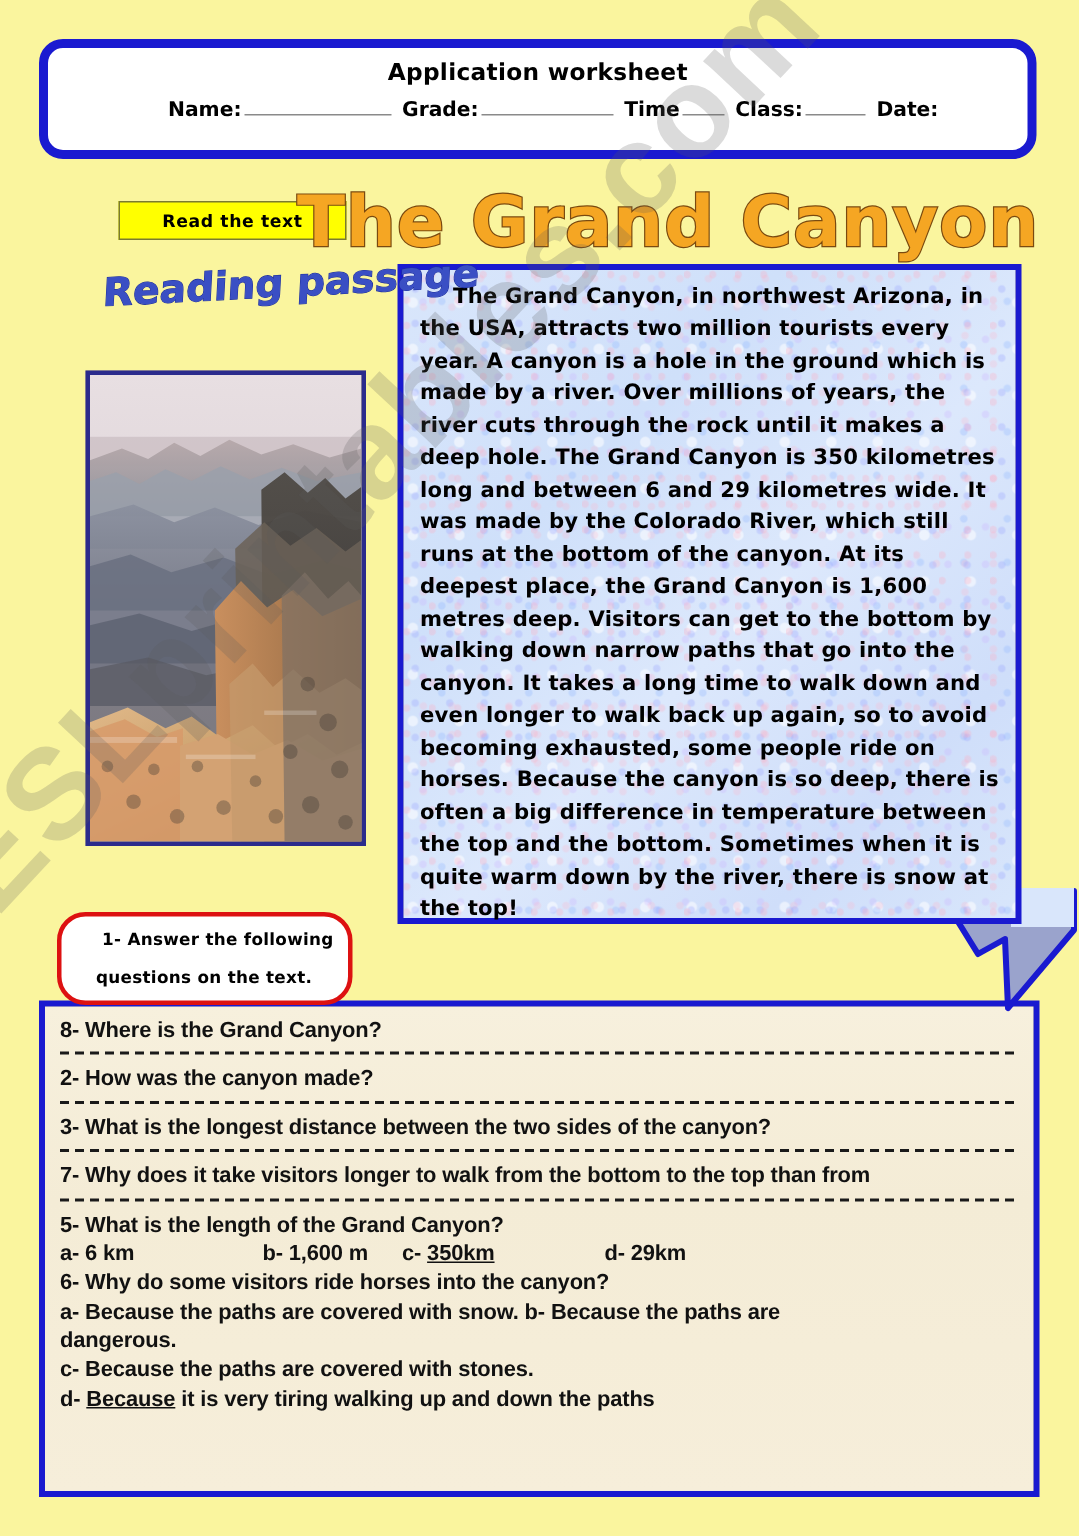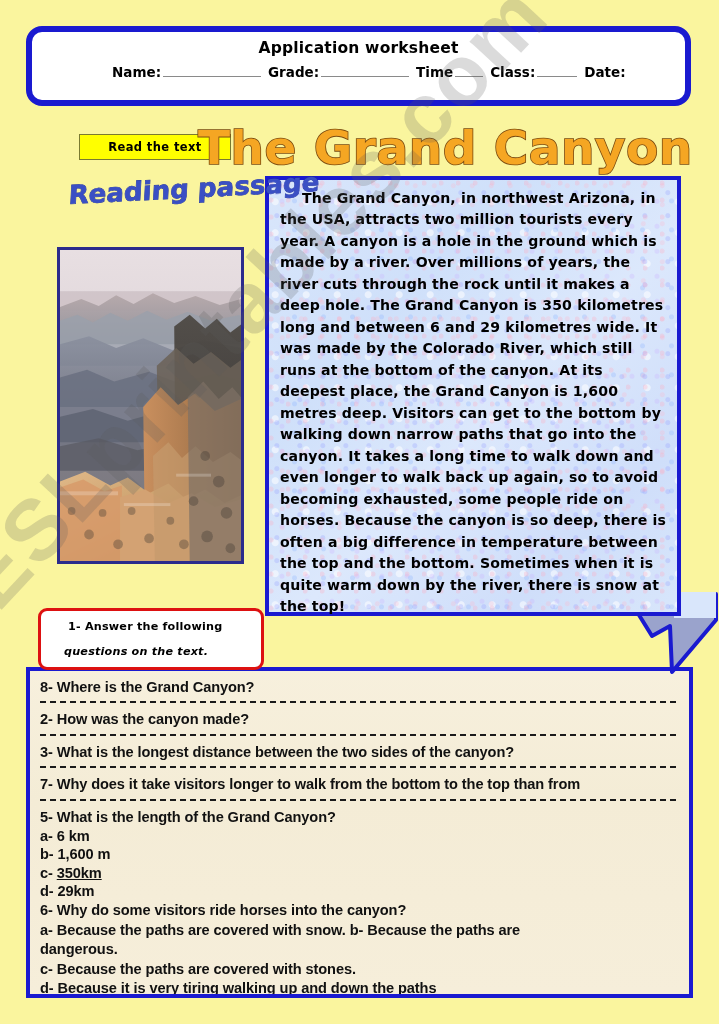--- a/index.html
+++ b/index.html
@@ -183,37 +183,37 @@
     width: 98px;
     height: 86px;
     z-index: 13;
   }
 
   
   #instruction-box {
     position: absolute;
     left: 38px;
     top: 608px;
-    width: 226px;
+    width: 197px;
     height: 62px;
     background: #ffffff;
     border: 3px solid #dd1111;
-    border-radius: 9px;
+    border-radius: 19px;
     box-sizing: border-box;
     z-index: 22;
   }
   #instruction-box .line {
     font-family: "DejaVu Sans", sans-serif;
     font-weight: bold;
     font-size: 11.2px;
     color: #000;
     letter-spacing: 0.2px;
   }
   #instruction-line-1 { margin: 9px 0 0 27px; }
-  #instruction-line-2 { margin: 12px 0 0 23px; font-style: italic; }
+  #instruction-line-2 { margin: 12px 0 0 23px; }
 
   
   #questions-box {
     position: absolute;
     left: 26px;
     top: 667px;
     width: 667px;
     height: 331px;
     border: 4px solid #1a1ad0;
     box-sizing: border-box;
@@ -242,21 +242,20 @@
   }
   .opt-row {
     font-family: "Liberation Sans", sans-serif;
     font-weight: bold;
     font-size: 14.6px;
     color: #111;
     line-height: 1.26;
     display: flex;
     margin: 0 0 1px 0;
     letter-spacing: -0.1px;
-    flex-direction: column;
   }
   .opt-row .opt { white-space: nowrap; }
   .opt-a { width: 135px; }
   .opt-b { width: 93px; }
   .opt-c { width: 135px; }
   .u { text-decoration: underline; }
 </style>
 </head>
 <body style="background: rgb(250, 245, 158);">
 

